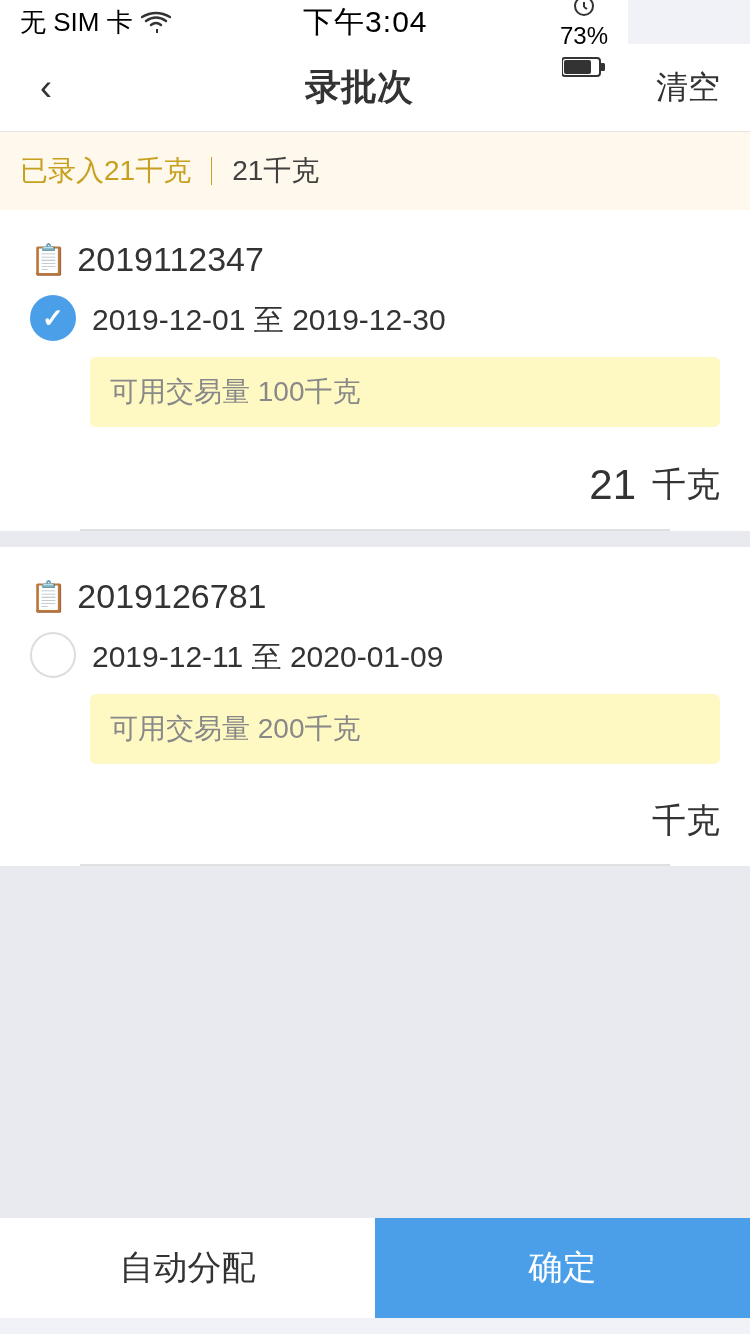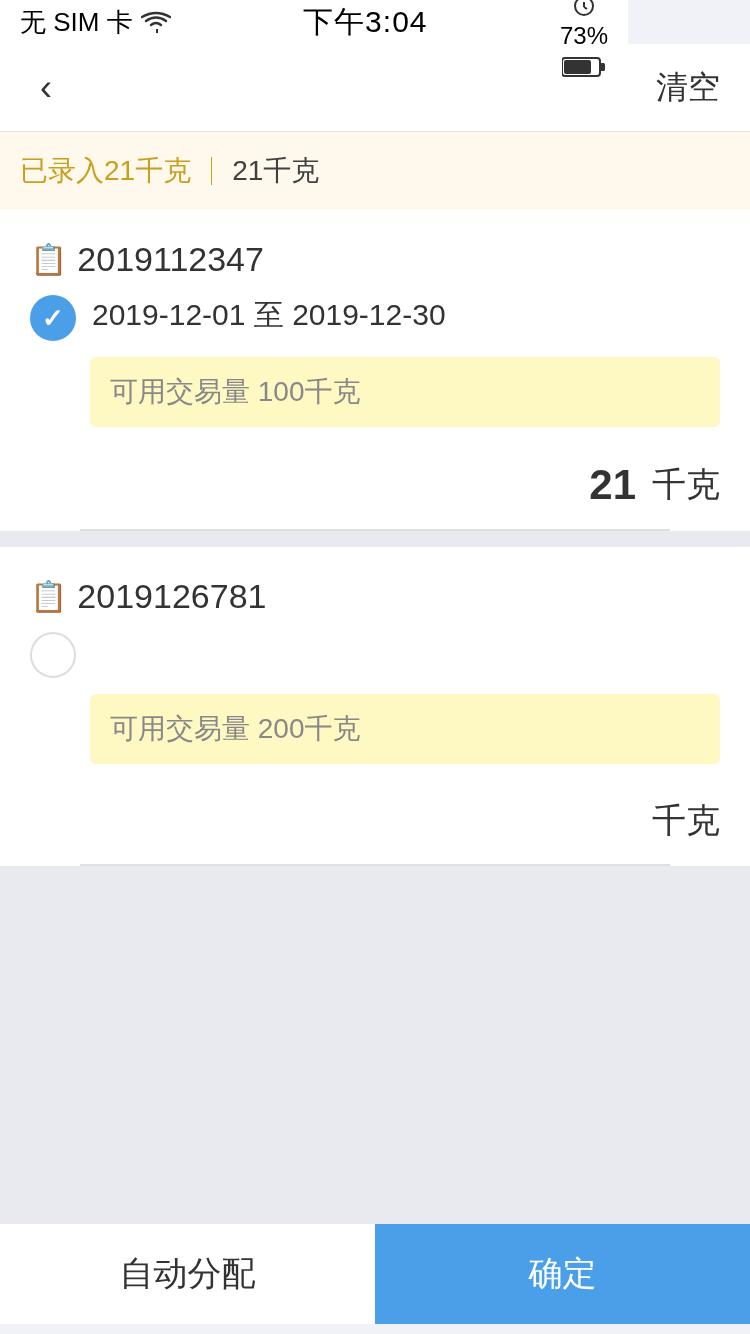--- a/index.html
+++ b/index.html
@@ -116,21 +116,21 @@
       color: #555;
     }
     .batch-id {
       font-size: 34px;
       color: #333;
       font-weight: 500;
     }
 
     .batch-date-row {
       display: flex;
-      align-items: flex-start;
+      align-items: flex-end;
       gap: 16px;
       margin-bottom: 16px;
     }
     .radio-circle {
       width: 46px;
       height: 46px;
       border-radius: 50%;
       border: 2px solid #ddd;
       background: #fff;
       display: flex;
@@ -166,21 +166,21 @@
     .qty-row {
       display: flex;
       align-items: center;
       justify-content: flex-end;
       padding: 10px 30px 20px 30px;
       gap: 16px;
     }
     .qty-value {
       font-size: 42px;
       color: #333;
-      font-weight: 700;
+      font-weight: 400;
       text-align: center;
     }
     .qty-unit {
       font-size: 34px;
       color: #333;
     }
     .qty-input {
       border: none;
       outline: none;
       font-size: 32px;
@@ -206,21 +206,21 @@
 
     
     .bottom-empty {
       background: #e8eaf0;
       flex: 1;
       min-height: 440px;
     }
 
     .bottom-bar {
       position: fixed;
-      bottom: 10px;
+      bottom: 16px;
       left: 0;
       width: 750px;
       height: 100px;
       display: flex;
       background: #fff;
     }
     .btn-auto {
       flex: 1;
       background: #fff;
       border: none;
@@ -276,20 +276,21 @@
     <svg width="44" height="22" viewBox="0 0 44 22">
       <rect x="0" y="2" width="38" height="18" rx="3" stroke="#333" stroke-width="2" fill="none"></rect>
       <rect x="38" y="7" width="5" height="8" rx="1.5" fill="#333"></rect>
       <rect x="2" y="4" width="27" height="14" rx="2" fill="#333"></rect>
     </svg>
   </div>
 </div>
 
 <div class="nav-bar">
   <span class="nav-back">‹</span>
+  <span class="nav-title">录批次</span>
   <span class="nav-clear">清空</span>
 </div>
 
 <div class="summary-bar">
   <span class="summary-label">已录入21千克</span>
   <div class="summary-divider"></div>
   <span class="summary-value">21千克</span>
 </div>
 
 <div class="content-area">
@@ -316,20 +317,21 @@
   <div class="section-divider"></div>
 
   <div class="card">
     <div class="card-item">
       <div class="batch-header">
         <span class="batch-icon">📋</span>
         <span class="batch-id">2019126781</span>
       </div>
       <div class="batch-date-row">
         <div class="radio-circle"></div>
+        <span class="batch-date">2019-12-11 至 2020-01-09</span>
       </div>
       <div class="available-qty">可用交易量 200千克</div>
     </div>
     <div class="qty-row">
       <span class="qty-unit">千克</span>
     </div>
     <div class="divider-line"></div>
   </div>
 
   <div class="bottom-empty"></div>

